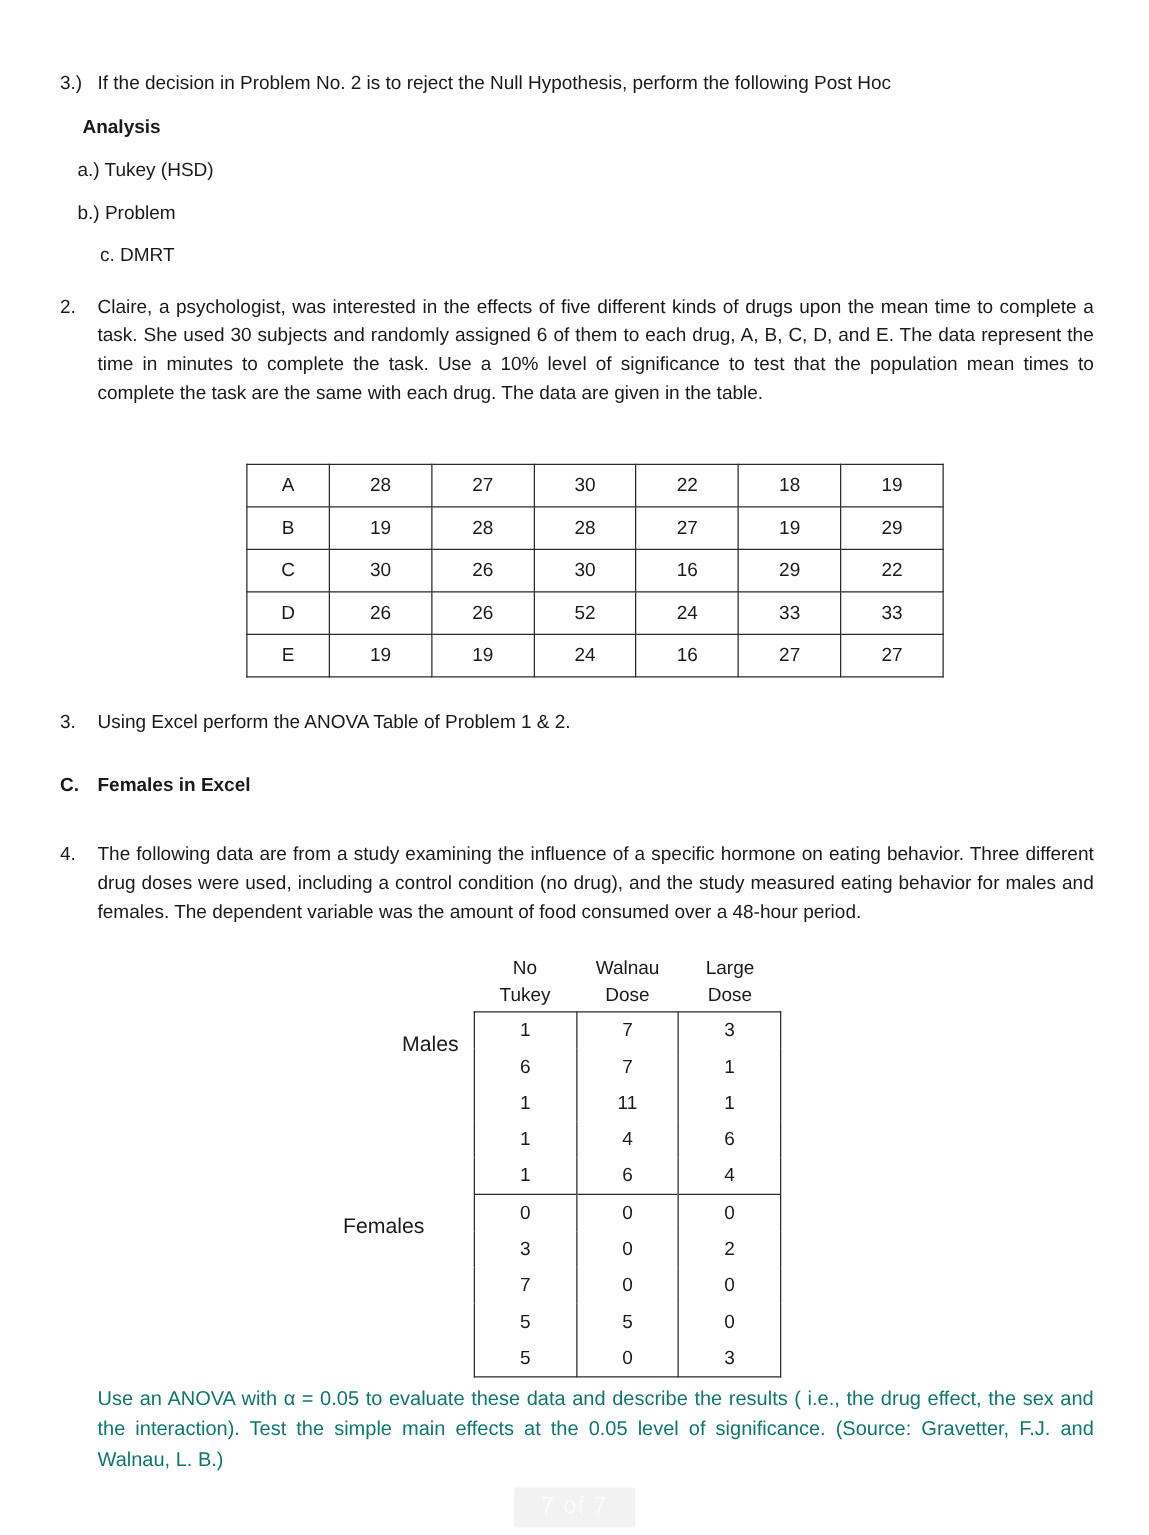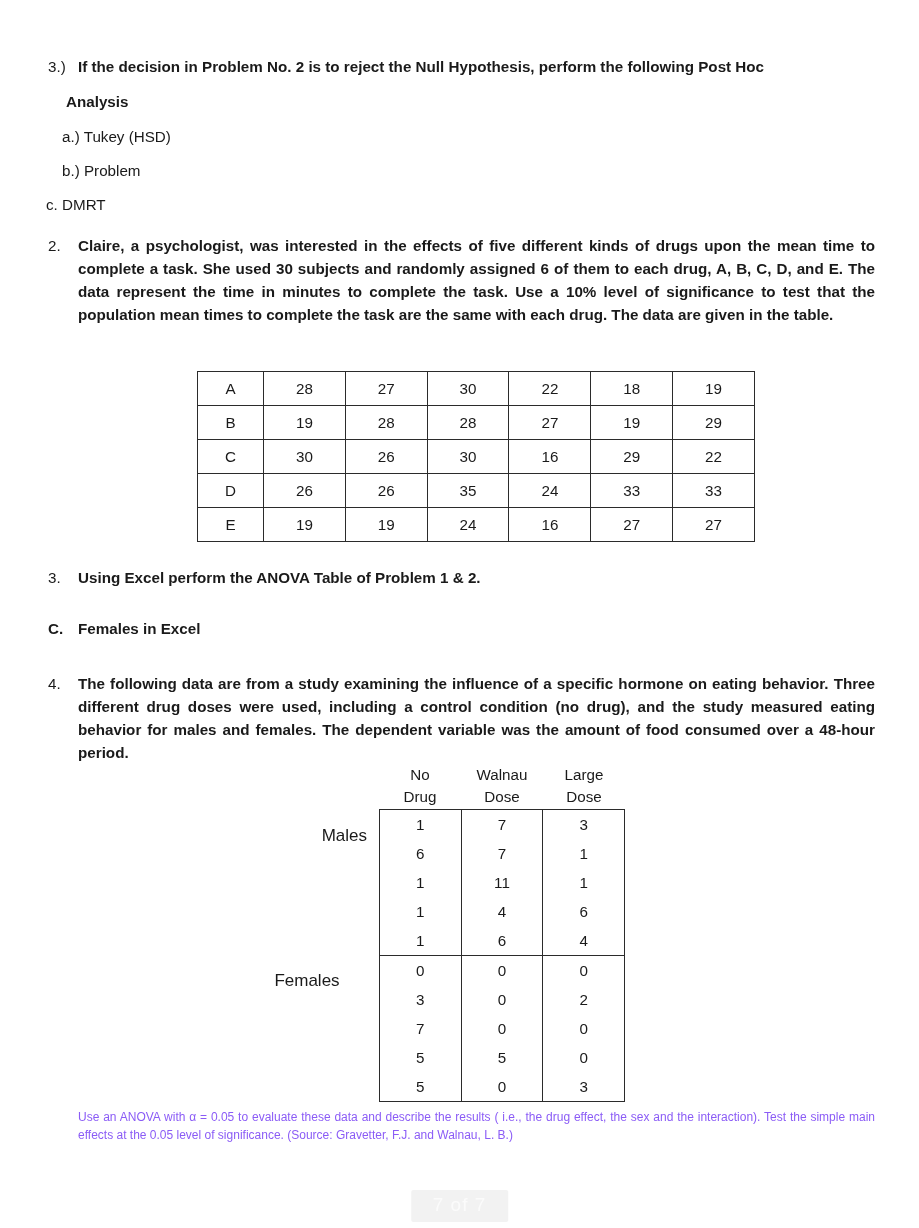--- a/index.html
+++ b/index.html
@@ -17,42 +17,41 @@
   }
   .page {
     position: absolute;
     inset: 0;
     background: #ffffff;
   }
 
   
   .block {
     position: absolute;
-    font-size: 12px;
+    font-size: 16px;
     line-height: 1.52;
-    color: #8b5cf6;
+    color: #0f766e;
   }
 
   
   .item {
     position: absolute;
     display: flex;
     align-items: flex-start;
   }
   .item .marker {
     flex: 0 0 30px;
     font-size: 15.2px;
     line-height: 1.52;
   }
   .item .body {
     flex: 1 1 auto;
     font-size: 15.2px;
     line-height: 1.52;
     text-align: justify;
-    font-weight: bold;
   }
   .item.bold .marker,
   .item.bold .body {
     font-weight: bold;
   }
 
   .plain-line {
     position: absolute;
     font-size: 15.2px;
     line-height: 1.52;
@@ -149,21 +148,21 @@
 
   <div class="item" style="left:48px; top:55px; width:812px;">
     <span class="marker">3.)</span>
     <span class="body">If the decision in Problem No. 2 is to reject the Null Hypothesis, perform the following Post Hoc</span>
   </div>
 
   <div class="plain-line" style="left:66px; top:90px;font-weight:bold;">Analysis</div>
 
   <div class="plain-line" style="left:62px; top:125px;">a.) Tukey (HSD)</div>
   <div class="plain-line" style="left:62px; top:159px;">b.) Problem</div>
-  <div class="plain-line" style="left:46px; top:193px;">c. DMRT</div>
+  <div class="plain-line" style="left:80px; top:193px;">c. DMRT</div>
 
   <div class="item" style="left:48px; top:234px; width:827px;">
     <span class="marker">2.</span>
     <span class="body">Claire, a psychologist, was interested in the effects of five different kinds of drugs upon the mean time to complete a task.  She used 30 subjects and randomly assigned 6 of them to each drug, A, B, C, D, and E.  The data represent the time in minutes to complete the task.  Use a 10% level of significance to test that the population mean times to complete the task are the same with each drug.  The data are given in the table.</span>
   </div>
 
   <table class="drug-table">
     <tbody>
       <tr>
         <td class="label">A</td>
@@ -189,21 +188,21 @@
         <td>26</td>
         <td>30</td>
         <td>16</td>
         <td>29</td>
         <td>22</td>
       </tr>
       <tr>
         <td class="label">D</td>
         <td>26</td>
         <td>26</td>
-        <td>35</td>
+        <td>52</td>
         <td>24</td>
         <td>33</td>
         <td>33</td>
       </tr>
       <tr>
         <td class="label">E</td>
         <td>19</td>
         <td>19</td>
         <td>24</td>
         <td>16</td>
@@ -225,21 +224,21 @@
 
   <div class="item" style="left:48px; top:672px; width:827px;">
     <span class="marker">4.</span>
     <span class="body">The following data are from a study examining the influence of a specific hormone on eating behavior. Three different drug doses were used, including a control condition (no drug), and the study measured eating behavior for males and females. The dependent variable was the amount of food consumed over a 48-hour period.</span>
   </div>
 
   <div class="dose-wrap">
     <div class="dose-head">
       <div class="hcell">
         <div>No</div>
-        <div>Drug</div>
+        <div>Tukey</div>
       </div>
       <div class="hcell">
         <div>Walnau</div>
         <div>Dose</div>
       </div>
       <div class="hcell">
         <div>Large</div>
         <div>Dose</div>
       </div>
     </div>

